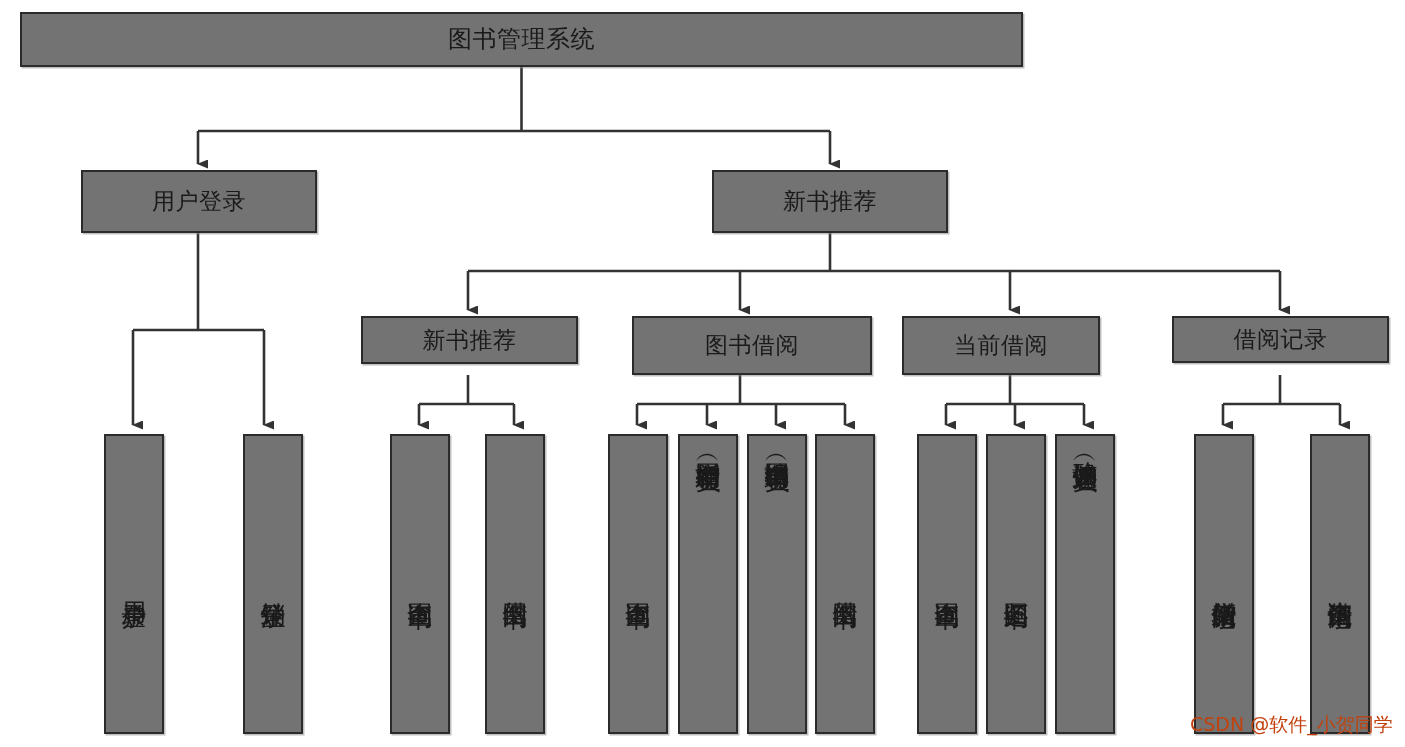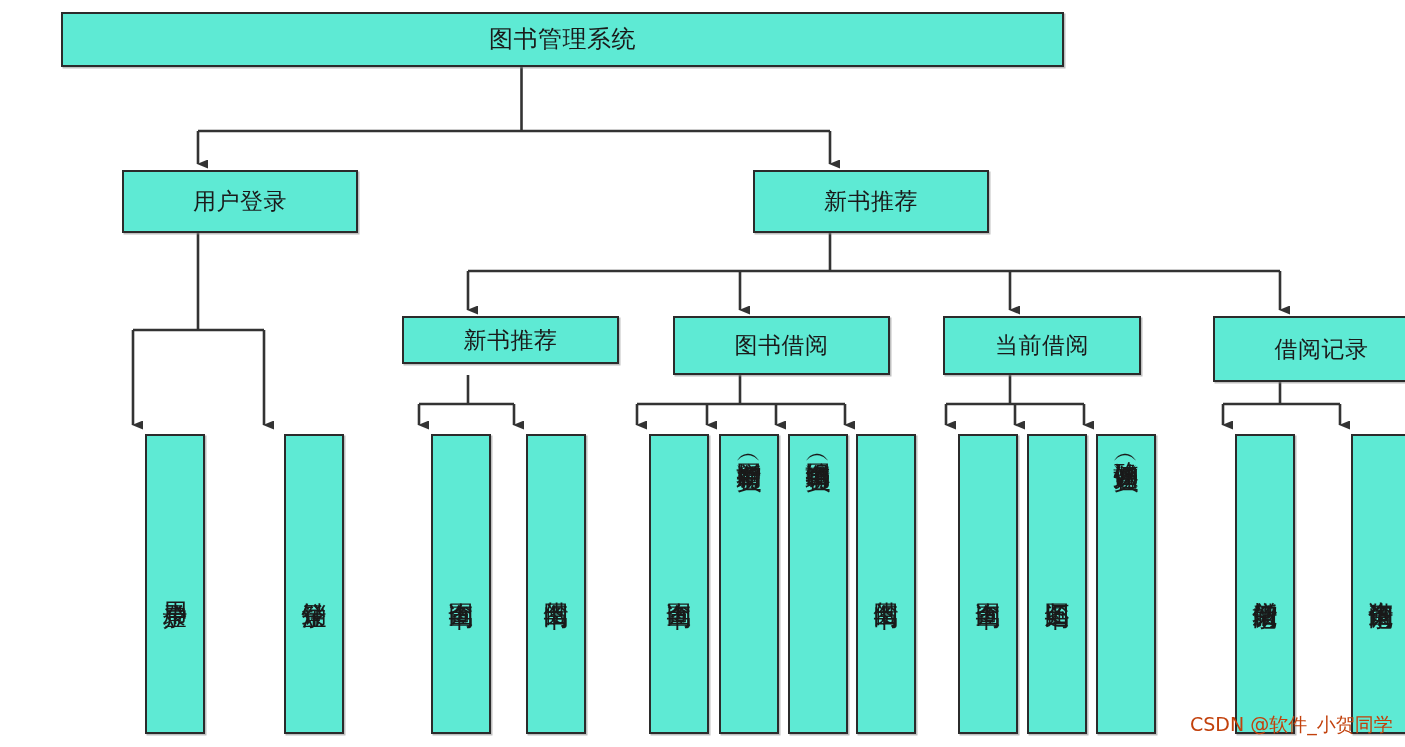--- a/index.html
+++ b/index.html
@@ -21,28 +21,27 @@
   svg.layer {
     position: absolute;
     left: 0;
     top: 0;
     width: 1405px;
     height: 747px;
   }
   .node-box {
     position: absolute;
     box-sizing: border-box;
-    background: #5eead4;
+    background: #737373;
     border: 2px solid #2b2b2b;
     box-shadow: 1.5px 1.5px 0 0 rgba(140,140,140,0.55);
     display: flex;
     align-items: center;
     justify-content: center;
     overflow: hidden;
-    margin-left: 41px;
   }
   .node-label {
     color: #1a1a1a;
     font-family: "DejaVu Sans", "Liberation Sans", sans-serif;
     line-height: 1.08;
     text-align: center;
     white-space: nowrap;
   }
   .node-box.horizontal .node-label {
     font-size: 23px;
@@ -147,29 +146,29 @@
   </div>
 
   <div class="node-box horizontal" style="left:712px; top:170px; width:236px; height:63px;">
     <span class="node-label">新书推荐</span>
   </div>
 
   <div class="node-box horizontal" style="left:361px; top:316px; width:217px; height:48px;">
     <span class="node-label">新书推荐</span>
   </div>
 
-  <div class="node-box horizontal" style="left:632px; top:316px; width:217px; height:59px;">
+  <div class="node-box horizontal" style="left:632px; top:316px; width:240px; height:59px;">
     <span class="node-label">图书借阅</span>
   </div>
 
   <div class="node-box horizontal" style="left:902px; top:316px; width:198px; height:59px;">
     <span class="node-label">当前借阅</span>
   </div>
 
-  <div class="node-box horizontal" style="left:1172px; top:316px; width:217px; height:66px;">
+  <div class="node-box horizontal" style="left:1172px; top:316px; width:217px; height:47px;">
     <span class="node-label">借阅记录</span>
   </div>
 
   <div class="node-box vertical centered" style="left:104px; top:434px; width:60px; height:300px;">
     <span class="node-label">用户登录</span>
   </div>
 
   <div class="node-box vertical centered" style="left:243px; top:434px; width:60px; height:300px;">
     <span class="node-label">注销登录</span>
   </div>

